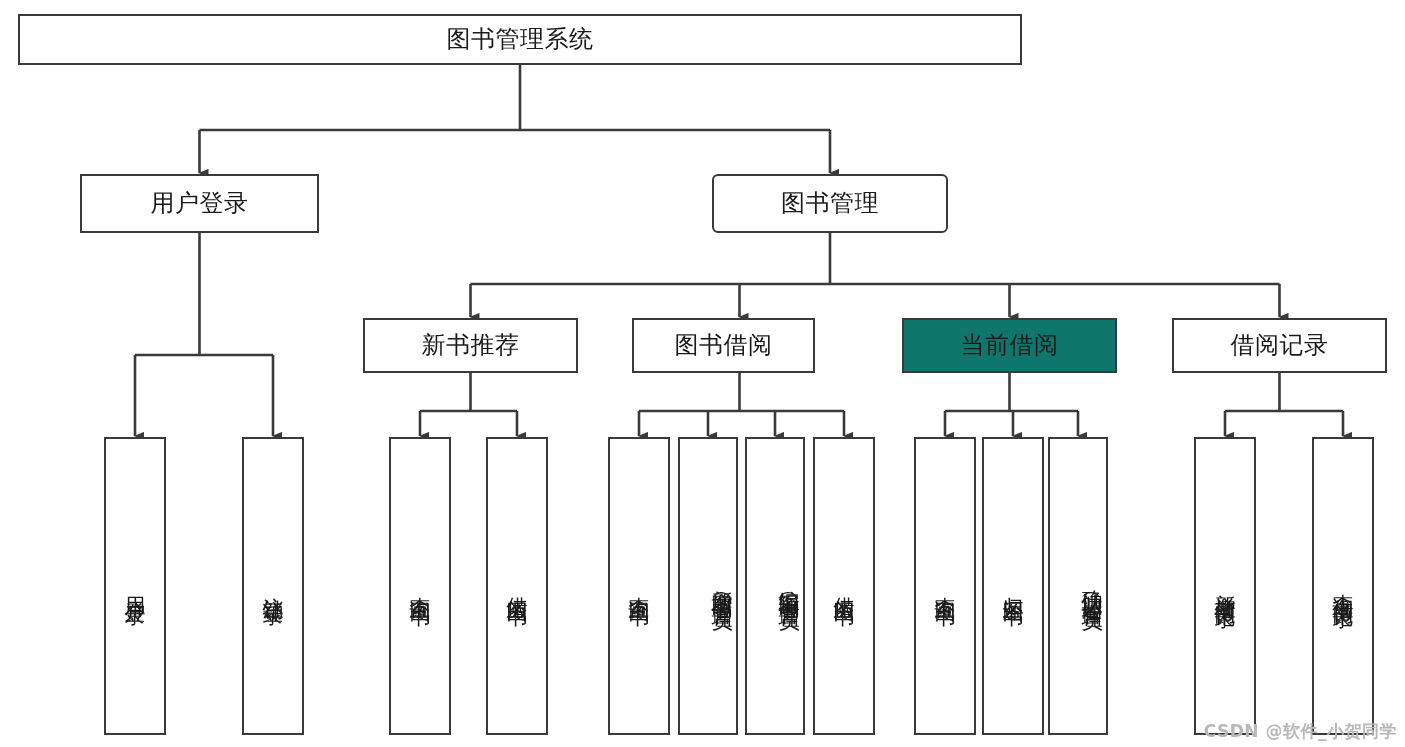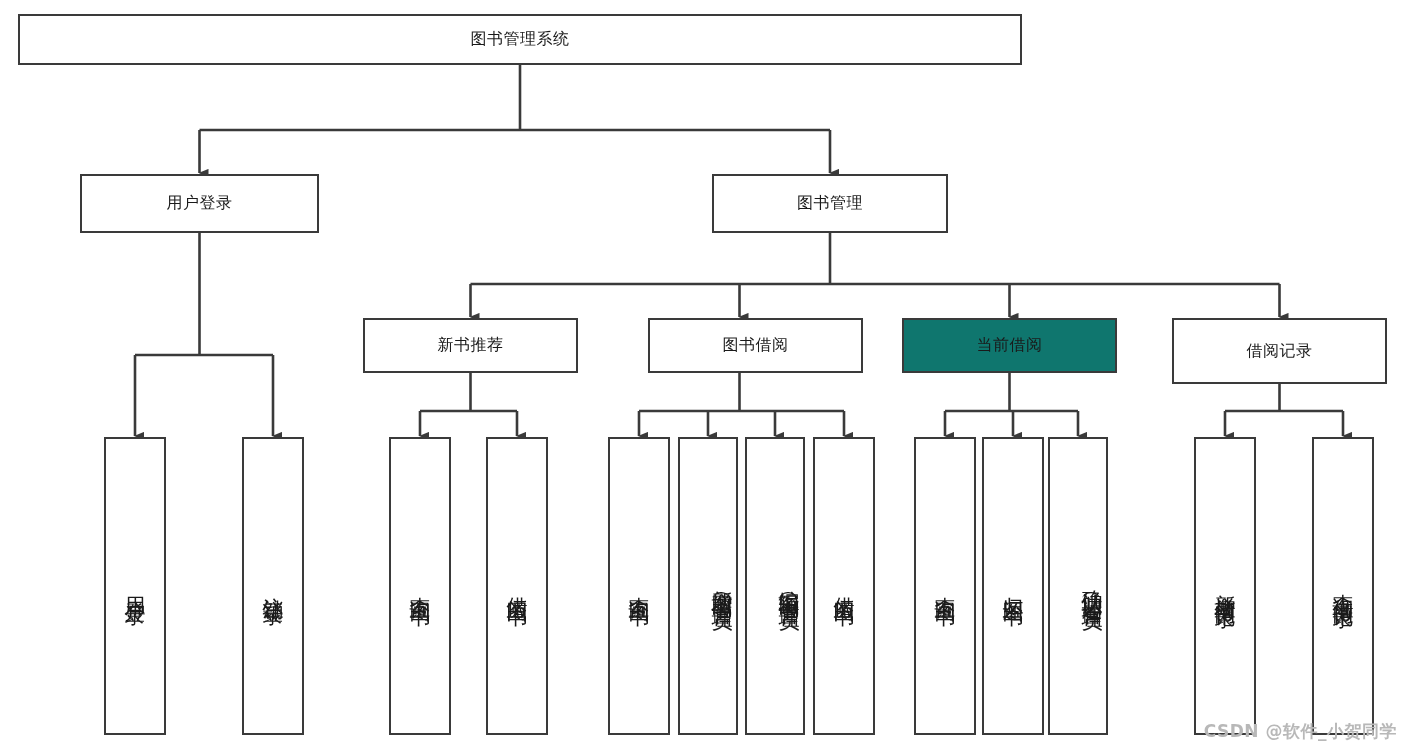--- a/index.html
+++ b/index.html
@@ -30,21 +30,21 @@
     position: absolute;
     box-sizing: border-box;
     background: #ffffff;
     border: 2px solid #3a3a3a;
     display: flex;
     align-items: center;
     justify-content: center;
     color: #1a1a1a;
   }
   .node.horizontal {
-    font-size: 16px;
+    font-size: 24px;
     line-height: 1.15;
     letter-spacing: 0.5px;
   }
   .node.vertical {
     writing-mode: vertical-rl;
     text-orientation: upright;
     font-size: 21px;
     letter-spacing: 3px;
     padding: 6px 0;
   }
@@ -118,33 +118,33 @@
         <line x1="1343" y1="411" x2="1343" y2="436" marker-end="url(#arrowhead)"></line>
       </g>
   </svg>
   <div id="nodes-layer">
       <div class="node horizontal" style="left: 18px; top: 14px; width: 1004px; height: 51px; border-color: rgb(58, 58, 58); background: rgb(255, 255, 255); color: rgb(26, 26, 26);">
         <span class="node-label">图书管理系统</span>
       </div>
       <div class="node horizontal" style="left: 80px; top: 174px; width: 239px; height: 59px; border-color: rgb(58, 58, 58); background: rgb(255, 255, 255); color: rgb(26, 26, 26);">
         <span class="node-label">用户登录</span>
       </div>
-      <div class="node horizontal" style="left: 712px; top: 174px; width: 236px; height: 59px; border-color: rgb(58, 58, 58); background: rgb(255, 255, 255); color: rgb(26, 26, 26);">
+      <div class="node horizontal" style="left: 712px; top: 174px; width: 236px; height: 59px; border-color: rgb(58, 58, 58); background: rgb(255, 255, 255); color: rgb(26, 26, 26); border-radius: 6px;">
         <span class="node-label">图书管理</span>
       </div>
       <div class="node horizontal" style="left: 363px; top: 318px; width: 215px; height: 55px; border-color: rgb(58, 58, 58); background: rgb(255, 255, 255); color: rgb(26, 26, 26);">
         <span class="node-label">新书推荐</span>
       </div>
-      <div class="node horizontal" style="left: 632px; top: 318px; width: 215px; height: 55px; border-color: rgb(58, 58, 58); background: rgb(255, 255, 255); color: rgb(26, 26, 26); margin-left: 16px;">
+      <div class="node horizontal" style="left: 632px; top: 318px; width: 183px; height: 55px; border-color: rgb(58, 58, 58); background: rgb(255, 255, 255); color: rgb(26, 26, 26);">
         <span class="node-label">图书借阅</span>
       </div>
       <div class="node horizontal" style="left: 902px; top: 318px; width: 215px; height: 55px; border-color: rgb(58, 58, 58); background: #0f766e; color: rgb(26, 26, 26);">
         <span class="node-label">当前借阅</span>
       </div>
-      <div class="node horizontal" style="left: 1172px; top: 318px; width: 215px; height: 66px; border-color: rgb(58, 58, 58); background: rgb(255, 255, 255); color: rgb(26, 26, 26);">
+      <div class="node horizontal" style="left: 1172px; top: 318px; width: 215px; height: 55px; border-color: rgb(58, 58, 58); background: rgb(255, 255, 255); color: rgb(26, 26, 26);">
         <span class="node-label">借阅记录</span>
       </div>
       <div class="node vertical align-center" style="left: 104px; top: 437px; width: 62px; height: 298px; border-color: rgb(58, 58, 58); background: rgb(255, 255, 255); color: rgb(26, 26, 26);">
         <span class="node-label">用户登录</span>
       </div>
       <div class="node vertical align-center" style="left: 242px; top: 437px; width: 62px; height: 298px; border-color: rgb(58, 58, 58); background: rgb(255, 255, 255); color: rgb(26, 26, 26);">
         <span class="node-label">注销登录</span>
       </div>
       <div class="node vertical align-center" style="left: 389px; top: 437px; width: 62px; height: 298px; border-color: rgb(58, 58, 58); background: rgb(255, 255, 255); color: rgb(26, 26, 26);">
         <span class="node-label">查询图书</span>

